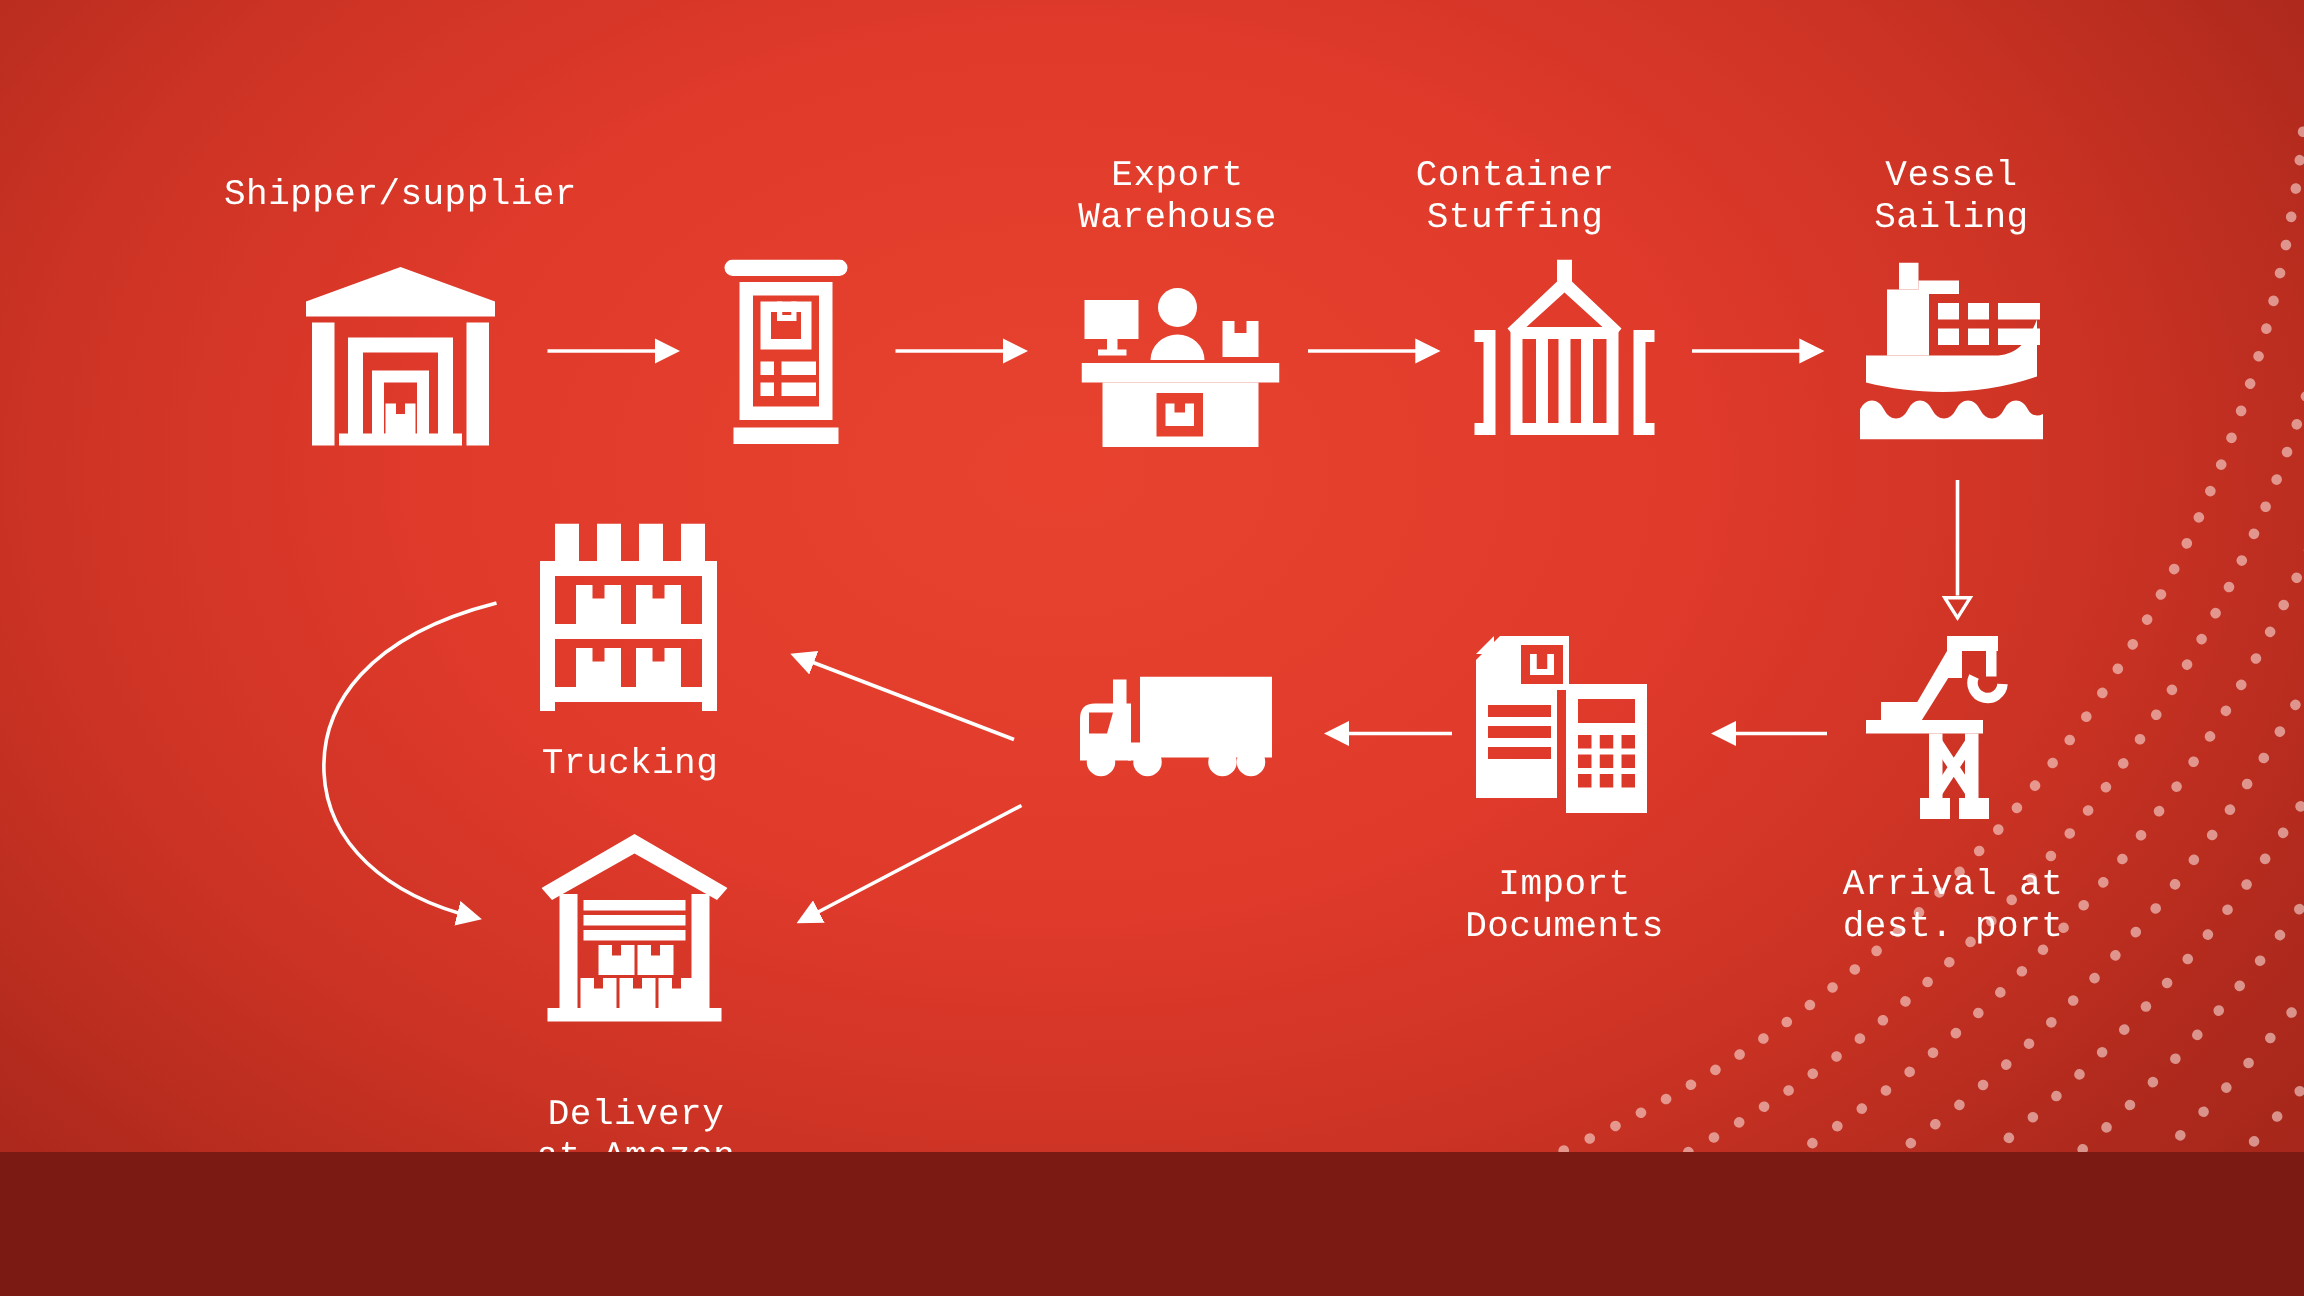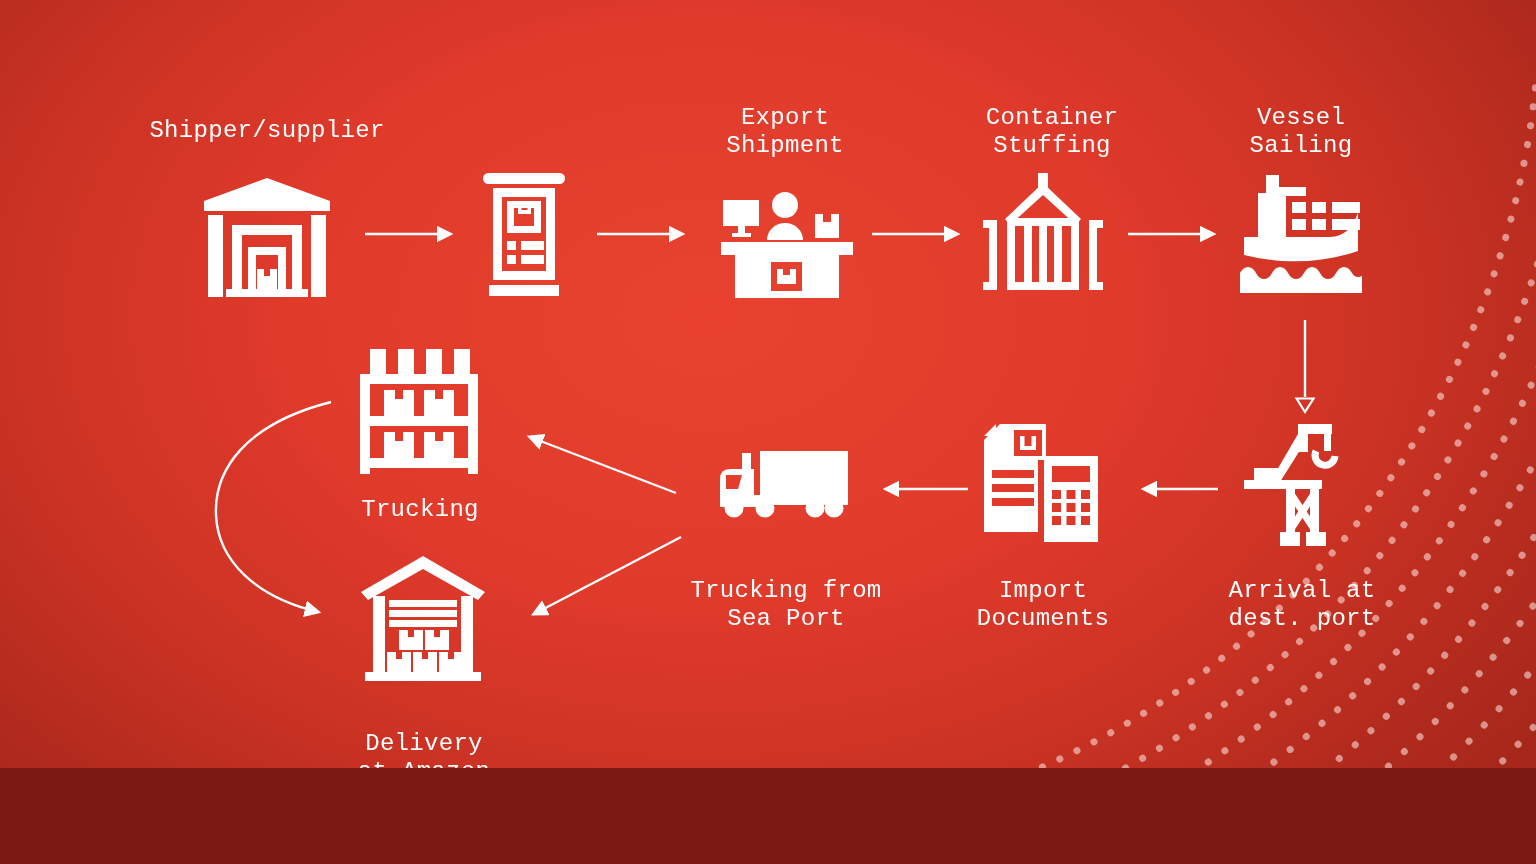--- a/index.html
+++ b/index.html
@@ -65,31 +65,29 @@
       <path d="M1218,489 H1144" marker-end="url(#ah)"></path>
       <path d="M968,489 H886" marker-end="url(#ah)"></path>
       <path d="M676,493 L530,437" marker-end="url(#ah)"></path>
       <path d="M681,537 L534,614" marker-end="url(#ah)"></path>
       <path d="M331,402 C245,424 214,470 216,515 C218,561 256,597 318,612" marker-end="url(#ah)"></path>
     </g>
   </svg>
 
   <div class="lbl" style="left:127px;top:117px">Shipper/supplier</div>
   <div class="lbl" style="left:645px;top:104px">Export
-Shipment</div>
-  <div class="lbl" style="left:912px;top:104px">Container
+Warehouse</div>
+  <div class="lbl" style="left:870px;top:104px">Container
 Stuffing</div>
   <div class="lbl" style="left:1161px;top:104px">Vessel
 Sailing</div>
   <div class="lbl" style="left:1162px;top:577px">Arrival at
 dest. port</div>
   <div class="lbl" style="left:903px;top:577px">Import
 Documents</div>
-  <div class="lbl" style="left:646px;top:577px">Trucking from
-Sea Port</div>
   <div class="lbl" style="left:280px;top:496px">Trucking</div>
   <div class="lbl" style="left:284px;top:730px">Delivery
 at Amazon</div>
 
   <svg class="icn" style="left:202px;top:171px" width="130" height="130" viewBox="0 0 130 130">
     <path d="M2,30 L65,7 L128,30 V40 H2 Z"></path>
     <rect x="6" y="44" width="15" height="82"></rect>
     <rect x="109" y="44" width="15" height="82"></rect>
     <path d="M30,54 H100 V120 H90 V64 H40 V120 H30 Z"></path>
     <path d="M46,76 H84 V120 H76 V84 H54 V120 H46 Z"></path>

